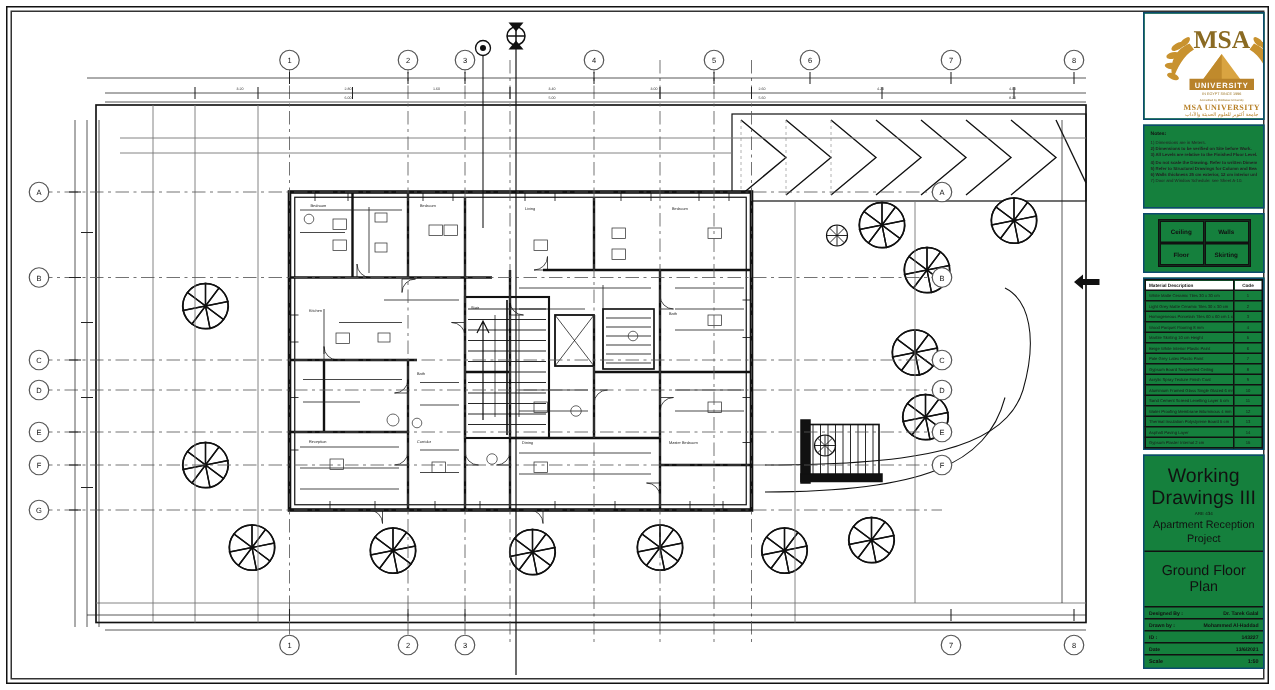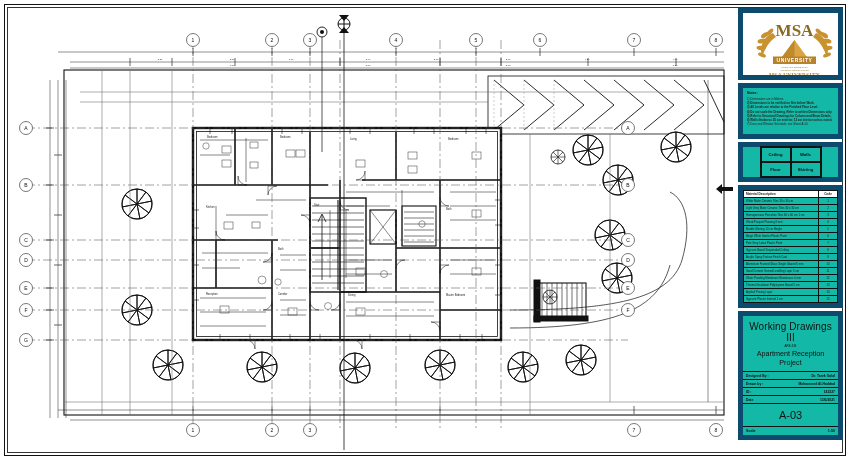--- a/index.html
+++ b/index.html
@@ -22,22 +22,23 @@
     position:absolute;left:10px;top:10px;width:725px;height:440px;
     overflow:hidden;
   }
   #plan-svg{display:block;}
   
   #right-panel{
     position:absolute;left:738px;top:8px;width:105px;height:444px;
     box-sizing:border-box;
   }
   .panel-box{
-    box-sizing:border-box;border:5px solid #0c4a6e;background:#14b8a6;
+    box-sizing:border-box;border:1px solid #0c4a6e;background:#15803d;
     margin-bottom:3px;
+    margin-left:24px;
   }
   
   #logo-box{height:72px;position:relative;overflow:hidden;}
   #logo-svg{display:block;margin:0 auto;}
   
   #notes-box{height:56px;padding:3px 4px;}
   .notes-title{font-size:3.4px;font-weight:bold;color:#111;margin-bottom:2px;}
   .note-line{font-size:2.9px;line-height:1.45;color:#222;white-space:nowrap;overflow:hidden;}
   .note-line.bold{font-weight:bold;}
   
@@ -59,21 +60,21 @@
     border:0.5px solid #111;font-size:2.8px;color:#1a1a1a;
     padding:0px 2px;height:6px;line-height:6px;overflow:hidden;white-space:nowrap;
   }
   table.mat th{font-weight:bold;font-size:3.1px;background:#fff;text-align:left;}
   table.mat th.code,table.mat td.code{width:14px;text-align:center;}
   
   #title-box{}
   .tb-row{border-bottom:1px solid #111;box-sizing:border-box;}
   .tb-row:last-child{border-bottom:none;}
   .tb-main{padding:5px 2px 4px;text-align:center;}
-  .tb-main .l1{font-size:10px;color:#111;letter-spacing:.1px;}
+  .tb-main .l1{font-size:13px;color:#111;letter-spacing:.1px;}
   .tb-main .l2{font-size:3px;color:#111;margin:1px 0 1px;}
   .tb-main .l3{font-size:7.2px;color:#111;}
   .tb-sheetname{padding:7px 2px;text-align:center;font-size:9.5px;color:#111;}
   .tb-kv{display:flex;justify-content:space-between;align-items:center;
          padding:1.5px 3px;font-size:3.4px;color:#111;}
   .tb-kv .k{font-weight:bold;}
   .tb-kv .v{font-weight:bold;}
   .tb-code{padding:5px 2px;text-align:center;font-size:11px;color:#111;}
   .tb-scale{display:flex;justify-content:space-between;align-items:center;
             padding:2px 3px;font-size:3.6px;font-weight:bold;color:#111;}
@@ -646,39 +647,39 @@
           </tbody>
       </table>
     </div>
 
     <div class="panel-box" id="title-box">
       <div class="tb-row tb-main">
         <div class="l1">Working Drawings III</div>
         <div class="l2">ARE 434</div>
         <div class="l3">Apartment Reception Project</div>
       </div>
+      <div class="tb-row tb-sheetname">Ground Floor Plan</div>
 
       <div class="tb-row tb-kv">
         <span class="k">Designed By :</span>
         <span class="v">Dr. Tarek Galal</span>
       </div>
       <div class="tb-row tb-kv">
         <span class="k">Drawn by :</span>
         <span class="v">Mohammed Al-Haddad</span>
       </div>
       <div class="tb-row tb-kv">
         <span class="k">ID :</span>
         <span class="v">143227</span>
       </div>
       <div class="tb-row tb-kv">
         <span class="k">Date</span>
         <span class="v">13/6/2021</span>
       </div>
 
-      <div class="tb-row tb-code">A-03</div>
 
       <div class="tb-row tb-scale">
         <span>Scale</span>
         <span>1:50</span>
       </div>
     </div>
   </div>
 
   <div style="position:absolute;left:716px;top:181px;width:18px;height:12px;">
     <svg width="18" height="12" viewBox="0 0 18 12" xmlns="http://www.w3.org/2000/svg">

